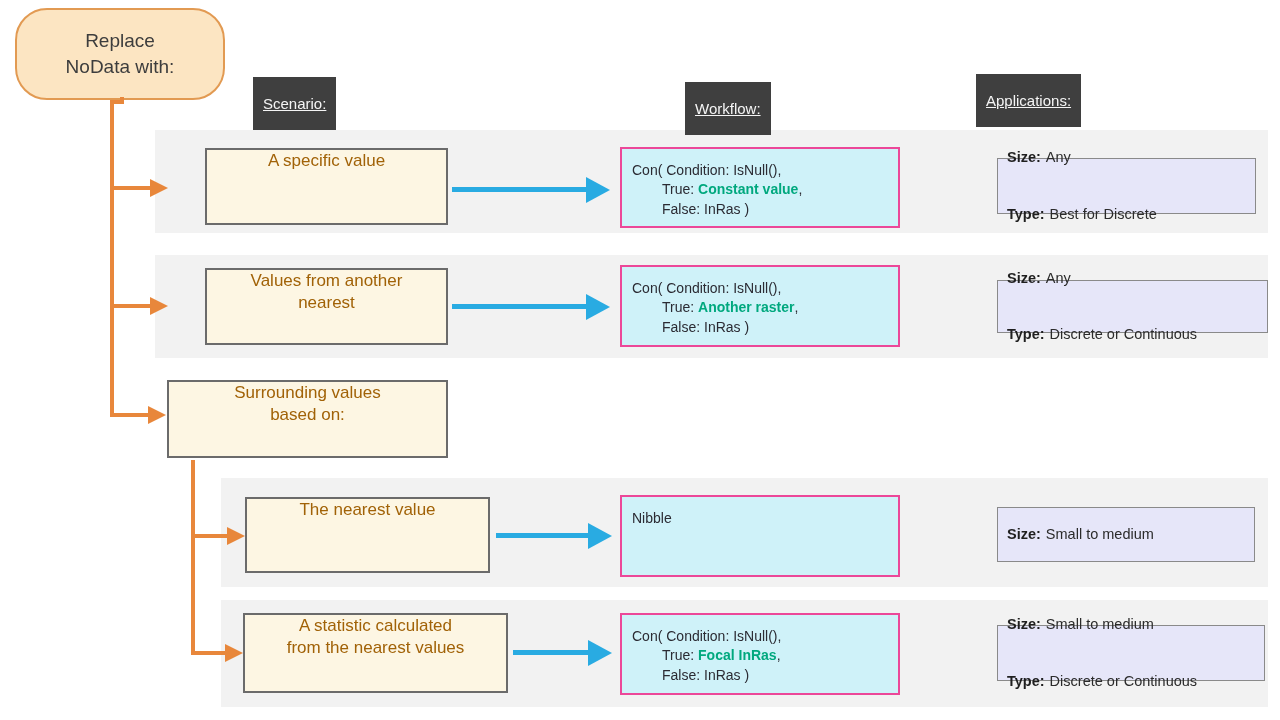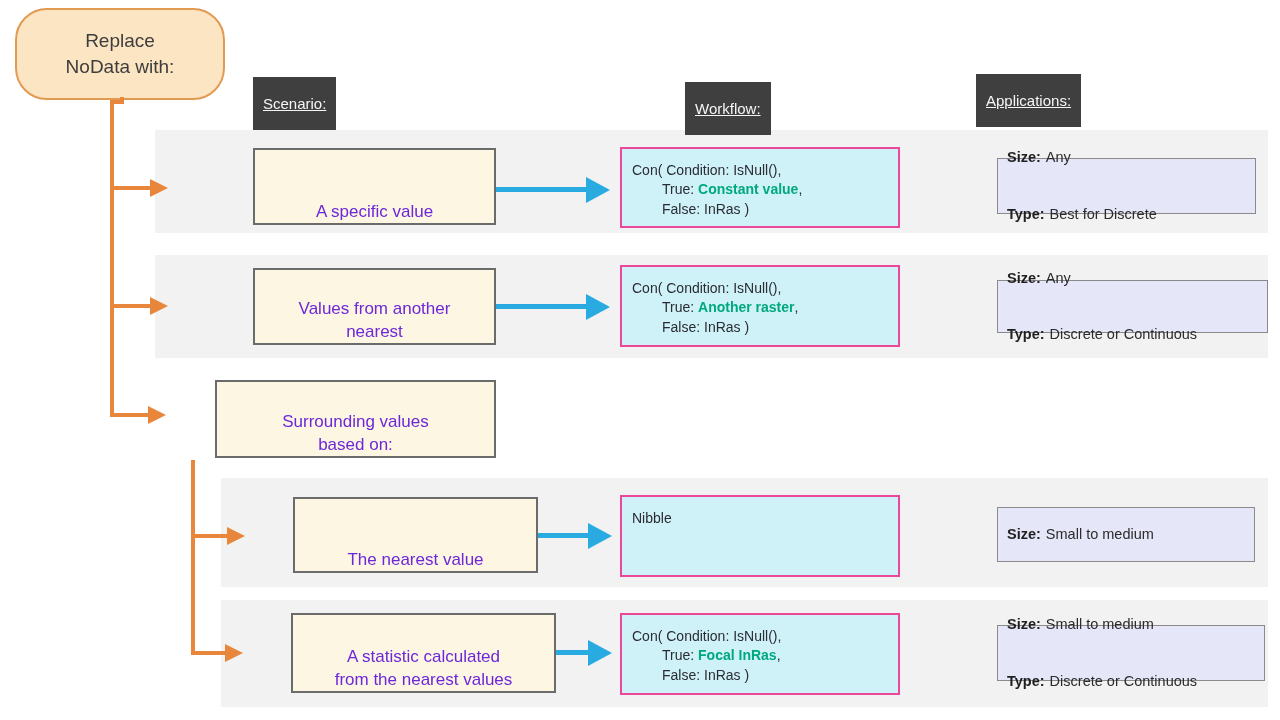--- a/index.html
+++ b/index.html
@@ -21,22 +21,22 @@
   }
 
   .hdr{
     position:absolute;background:var(--header_bg);color:#f5f5f5;
     font-size:15px;padding:18px 10px;white-space:nowrap;text-decoration:underline;
   }
 
   .box{position:absolute;display:flex;flex-direction:column;}
   .scenario{
     background:var(--scenario_fill);border:2px solid #6b6b6b;
-    align-items:center;justify-content:flex-end;text-align:center;
-    color:#6d28d9;font-size:17px;line-height:1.32;margin-left:48px;
+    align-items:center;justify-content:flex-start;text-align:center;
+    color:#a16207;font-size:17px;line-height:1.32;
   }
   .scenario span{display:block;}
   .workflow{
     background:var(--workflow_fill);border:2px solid #ec4899;
     padding:12px 10px;color:#2b2b33;font-size:14px;line-height:1.38;
     justify-content:flex-start;align-items:flex-start;
   }
   .code-line{display:block;white-space:nowrap;}
   .code-line.indent{padding-left:30px;}
   .hl{color:var(--green);font-weight:bold;}

